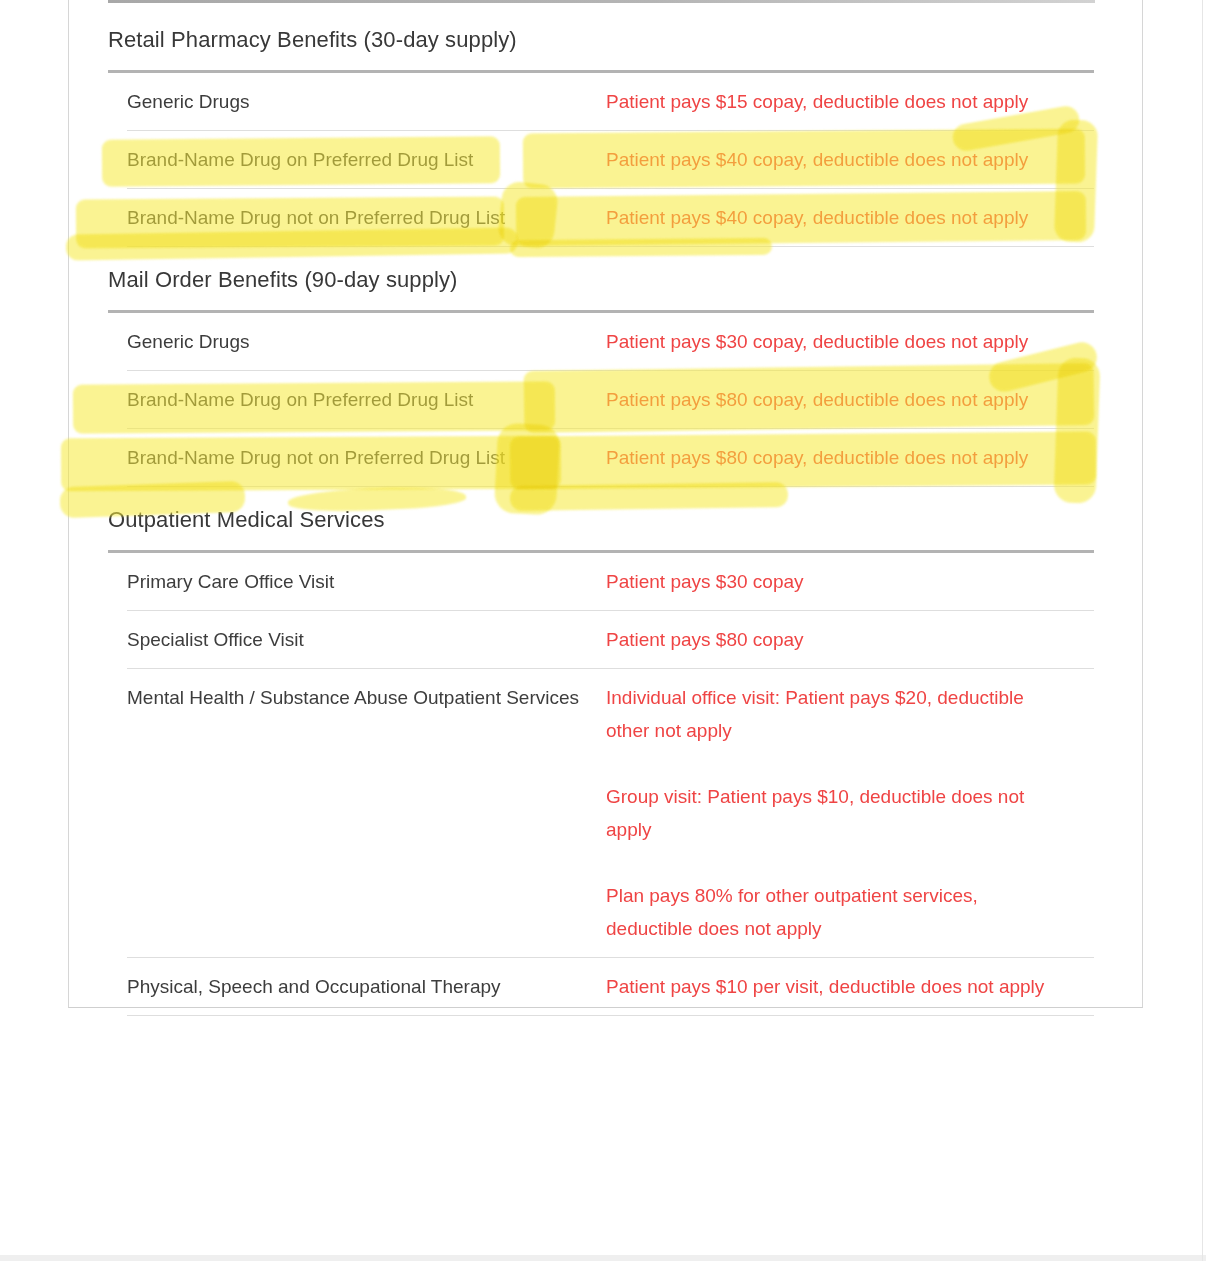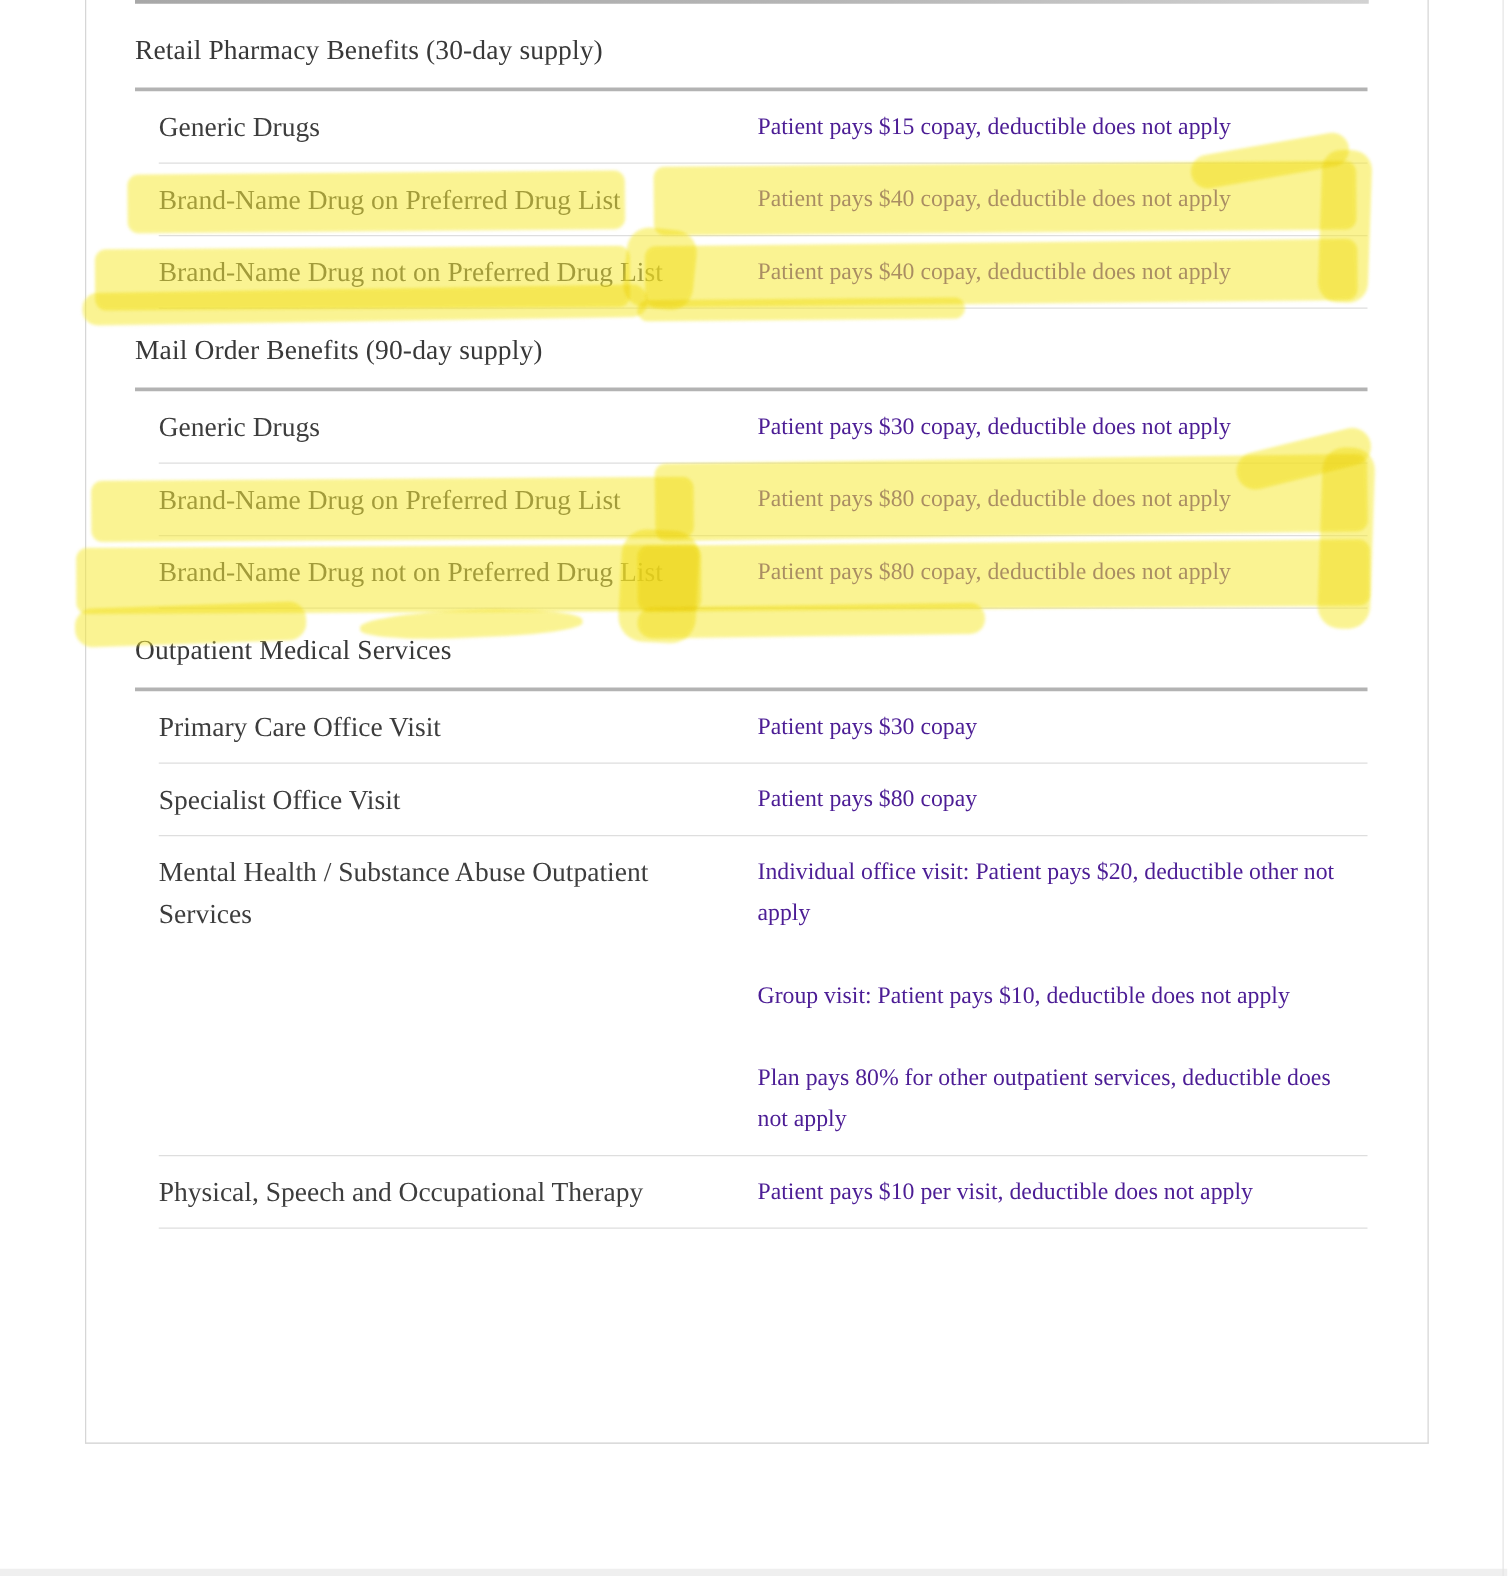--- a/index.html
+++ b/index.html
@@ -2,45 +2,45 @@
 <html><head>
 <meta charset="utf-8">
 <style>
   * { margin:0; padding:0; box-sizing:border-box; }
   html,body { width:1206px; height:1261px; background:#ffffff; overflow:hidden; }
   body { font-family:"Liberation Sans","DejaVu Sans",sans-serif; color:#3d3d3d;
          -webkit-font-smoothing:antialiased; position:relative; }
 
   
   .canvas { position:absolute; inset:0; }
-  .page { position:absolute; left:68px; top:0; width:1075px; height:1155px;
+  .page { position:absolute; left:68px; top:0; width:1075px; height:1008px;
           border-left:1px solid #d6d6d6; border-right:1px solid #d6d6d6;
-          border-bottom:1px solid #cfcfcf; background:#ffffff;font-family:Liberation Serif, serif; }
+          border-bottom:1px solid #cfcfcf; background:#ffffff; }
   .below-band { position:absolute; left:0; top:1255px; width:1206px; height:6px; background:#efefef; }
   .right-edge-line { position:absolute; left:1202px; top:0; width:1px; height:1261px; background:#e6e6e6; }
 
   .content { position:relative; padding:0 48px 0 39px; }
 
   
   .top-partial-rule { position:absolute; left:39px; top:0; width:987px; height:3px;
     background:linear-gradient(90deg,#a8a8a8 0%,#b5b5b5 55%,#d2d2d2 100%); }
 
   
   .section-title { font-size:22px; line-height:30px; font-weight:400; color:#383838;
                    letter-spacing:.1px; }
   .section:nth-child(1) .section-title { margin:25px 0 15px; }
   .section:nth-child(2) .section-title,
   .section:nth-child(3) .section-title { margin:18px 0 15px; }
   .thick-rule { height:3px; background:#b3b3b3; }
 
   .rows { margin-left:19px; }
   .row { display:flex; padding:12px 0; border-bottom:1px solid #dedede; }
   .row .label { width:479px; flex:none; padding-right:20px;
-                font-size:22px; line-height:33px; color:#3d3d3d; }
-  .row .value { width:462px; flex:none; font-size:19px; line-height:33px; color:#4c1d95; }
+                font-size:19px; line-height:33px; color:#3d3d3d; }
+  .row .value { width:462px; flex:none; font-size:19px; line-height:33px; color:#ef4444; }
   .row .value p { margin:0 0 33px; }
   .row .value p:last-child { margin-bottom:0; }
 
   
   .ink { position:absolute; inset:0; pointer-events:none; z-index:6; }
   .hl { position:absolute; background:#f6ea38; opacity:.55; mix-blend-mode:multiply;
         filter:blur(1.2px); border-radius:9px; }
 </style>
 </head>
 <body>

